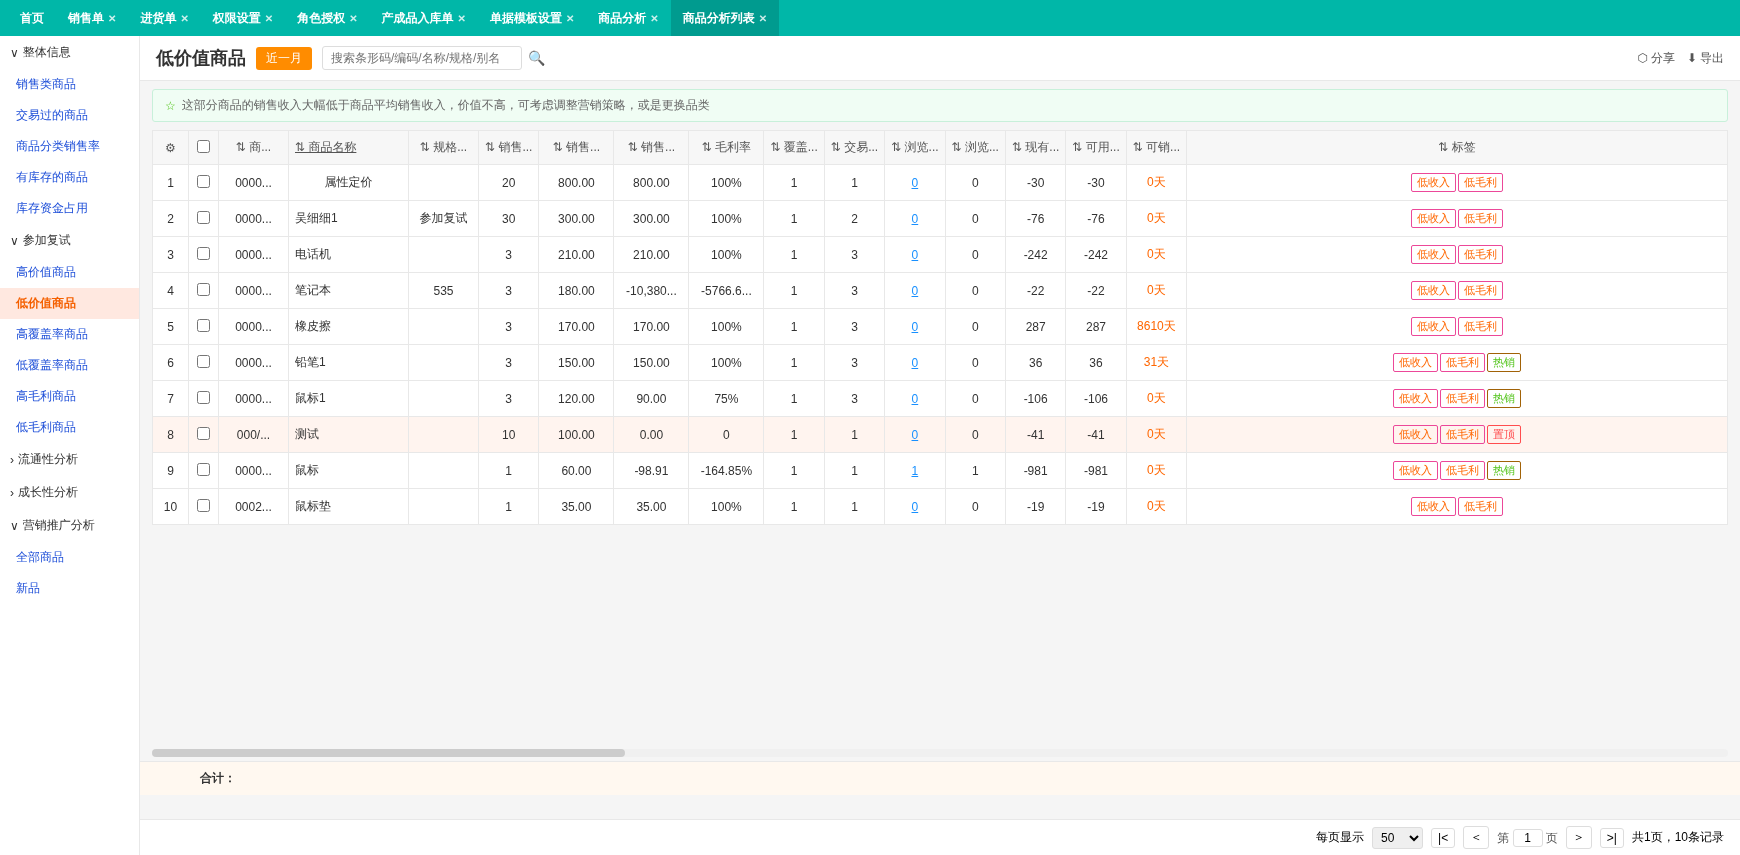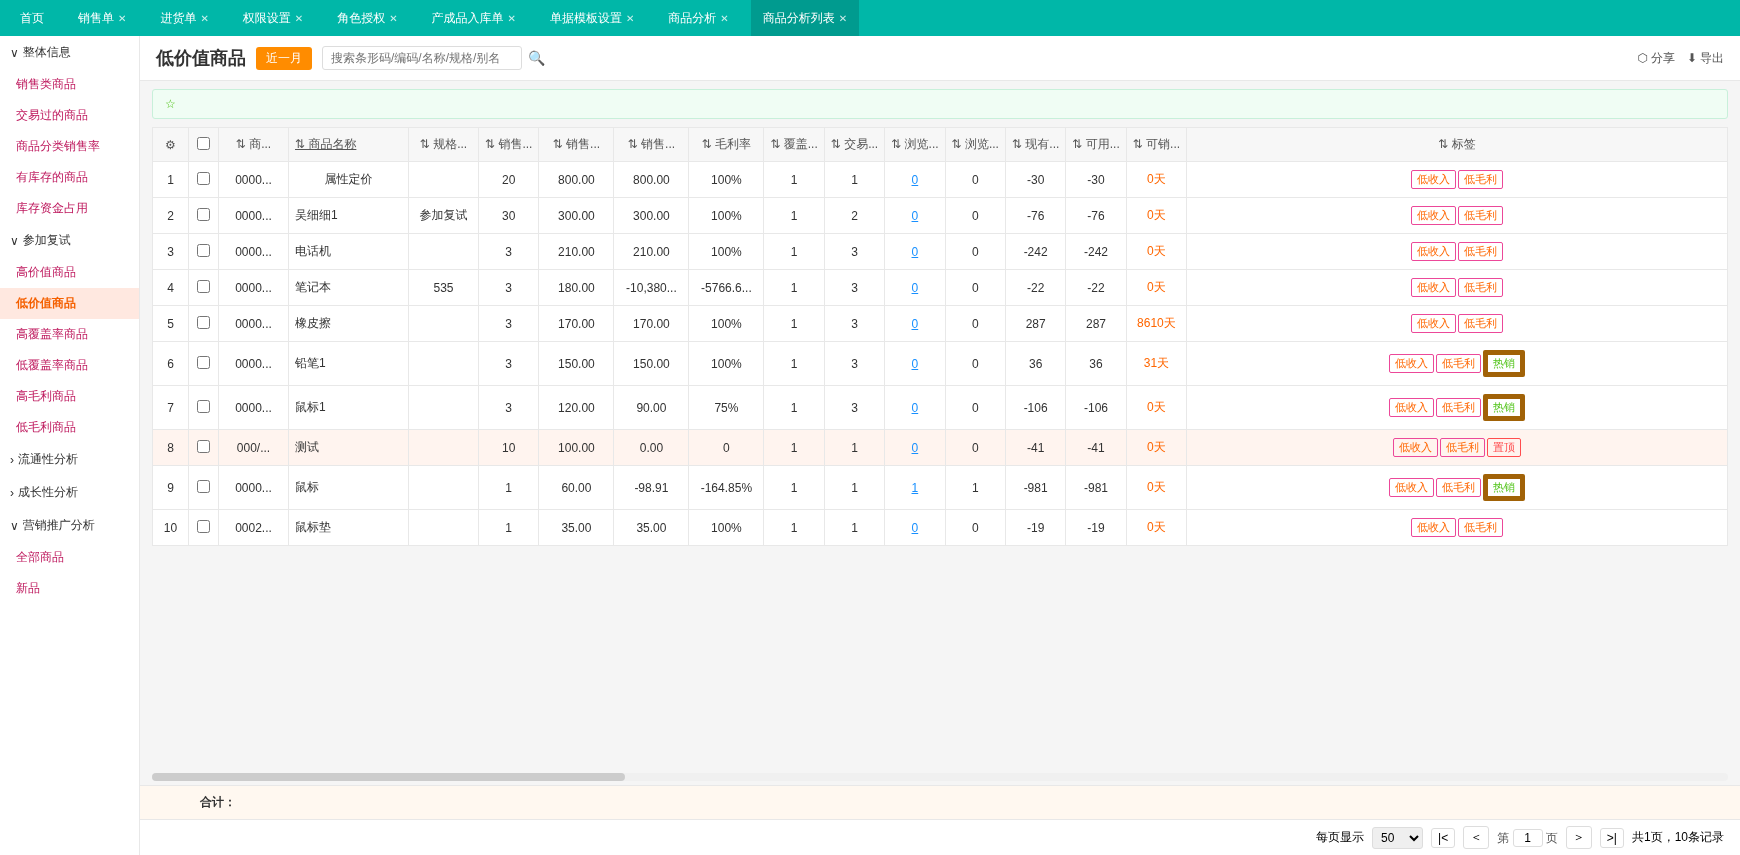--- a/index.html
+++ b/index.html
@@ -5,21 +5,22 @@
     * { box-sizing: border-box; margin: 0; padding: 0; font-family: 'Microsoft YaHei', Arial, sans-serif; font-size: 12px; }
     body { background: #f5f5f5; overflow-x: hidden; }
 
     
     .top-nav {
       background: #00b7a8;
       height: 36px;
       display: flex;
       align-items: flex-end;
       padding: 0 8px;
-      gap: 10px;
+      gap: 0;
+      font-weight: bold;
     }
     .nav-item {
       color: #fff;
       padding: 0 12px;
       height: 36px;
       display: flex;
       align-items: center;
       cursor: pointer;
       font-size: 13px;
       white-space: nowrap;
@@ -46,21 +47,21 @@
       padding: 8px 10px;
       color: #333;
       font-size: 12px;
       display: flex;
       align-items: center;
       gap: 4px;
       cursor: pointer;
     }
     .sidebar-item {
       padding: 7px 10px 7px 16px;
-      color: #be185d;
+      color: #1d4ed8;
       cursor: pointer;
       font-size: 12px;
     }
     .sidebar-item.active { background: #ffe8e0; color: #f56000; font-weight: bold; }
 
     
     .content-area {
       flex: 1;
       display: flex;
       flex-direction: column;
@@ -171,21 +172,21 @@
     }
     tbody tr.highlight { background: #fff4ef; }
     .tag {
       display: inline-block;
       padding: 1px 5px;
       border-radius: 2px;
       font-size: 11px;
       margin: 1px;
     }
     .tag-orange { color: #ff6600; border: 1px solid #ec4899; }
-    .tag-green { color: #52c41a; border: 5px solid #a16207; }
+    .tag-green { color: #52c41a; border: 1px solid #a16207; }
     .tag-red { color: #ff4d4f; border: 1px solid #ff4d4f; }
     .text-orange { color: #ff6600; }
     .link-style { color: #1890ff; text-decoration: underline; cursor: pointer; }
     .col-check { width: 30px; }
     .col-setting { width: 36px; }
     .col-code { width: 70px; }
     .col-name { width: 120px; text-align: left; text-decoration: underline; }
     .col-spec { width: 70px; }
     .col-num2 { width: 60px; }
     .col-price { width: 75px; }
@@ -209,20 +210,21 @@
 
     
     .pagination-bar {
       background: #fff;
       border-top: 1px solid #e8e8e8;
       padding: 6px 16px;
       display: flex;
       align-items: center;
       justify-content: flex-end;
       gap: 8px;
+      margin-top: 24px;
     }
     .page-size-select {
       border: 1px solid #ddd;
       border-radius: 3px;
       padding: 2px 4px;
       font-size: 12px;
     }
     .page-btn {
       background: none;
       border: 1px solid #ddd;
@@ -346,20 +348,21 @@
         </button>
         <button class="action-btn">
           <span>⬇</span>
           <span>导出</span>
         </button>
       </div>
     </div>
 
     <div class="tip-bar">
       <span class="tip-icon">☆</span>
+      <span>这部分商品的销售收入大幅低于商品平均销售收入，价值不高，可考虑调整营销策略，或是更换品类</span>
     </div>
 
     <div class="table-container">
       <table>
         <thead>
           <tr>
             <th class="col-setting">⚙</th>
             <th class="col-check"><input type="checkbox" style=""></th>
             <th class="col-code">⇅ 商...</th>
             <th class="col-name">⇅ 商品名称</th>

